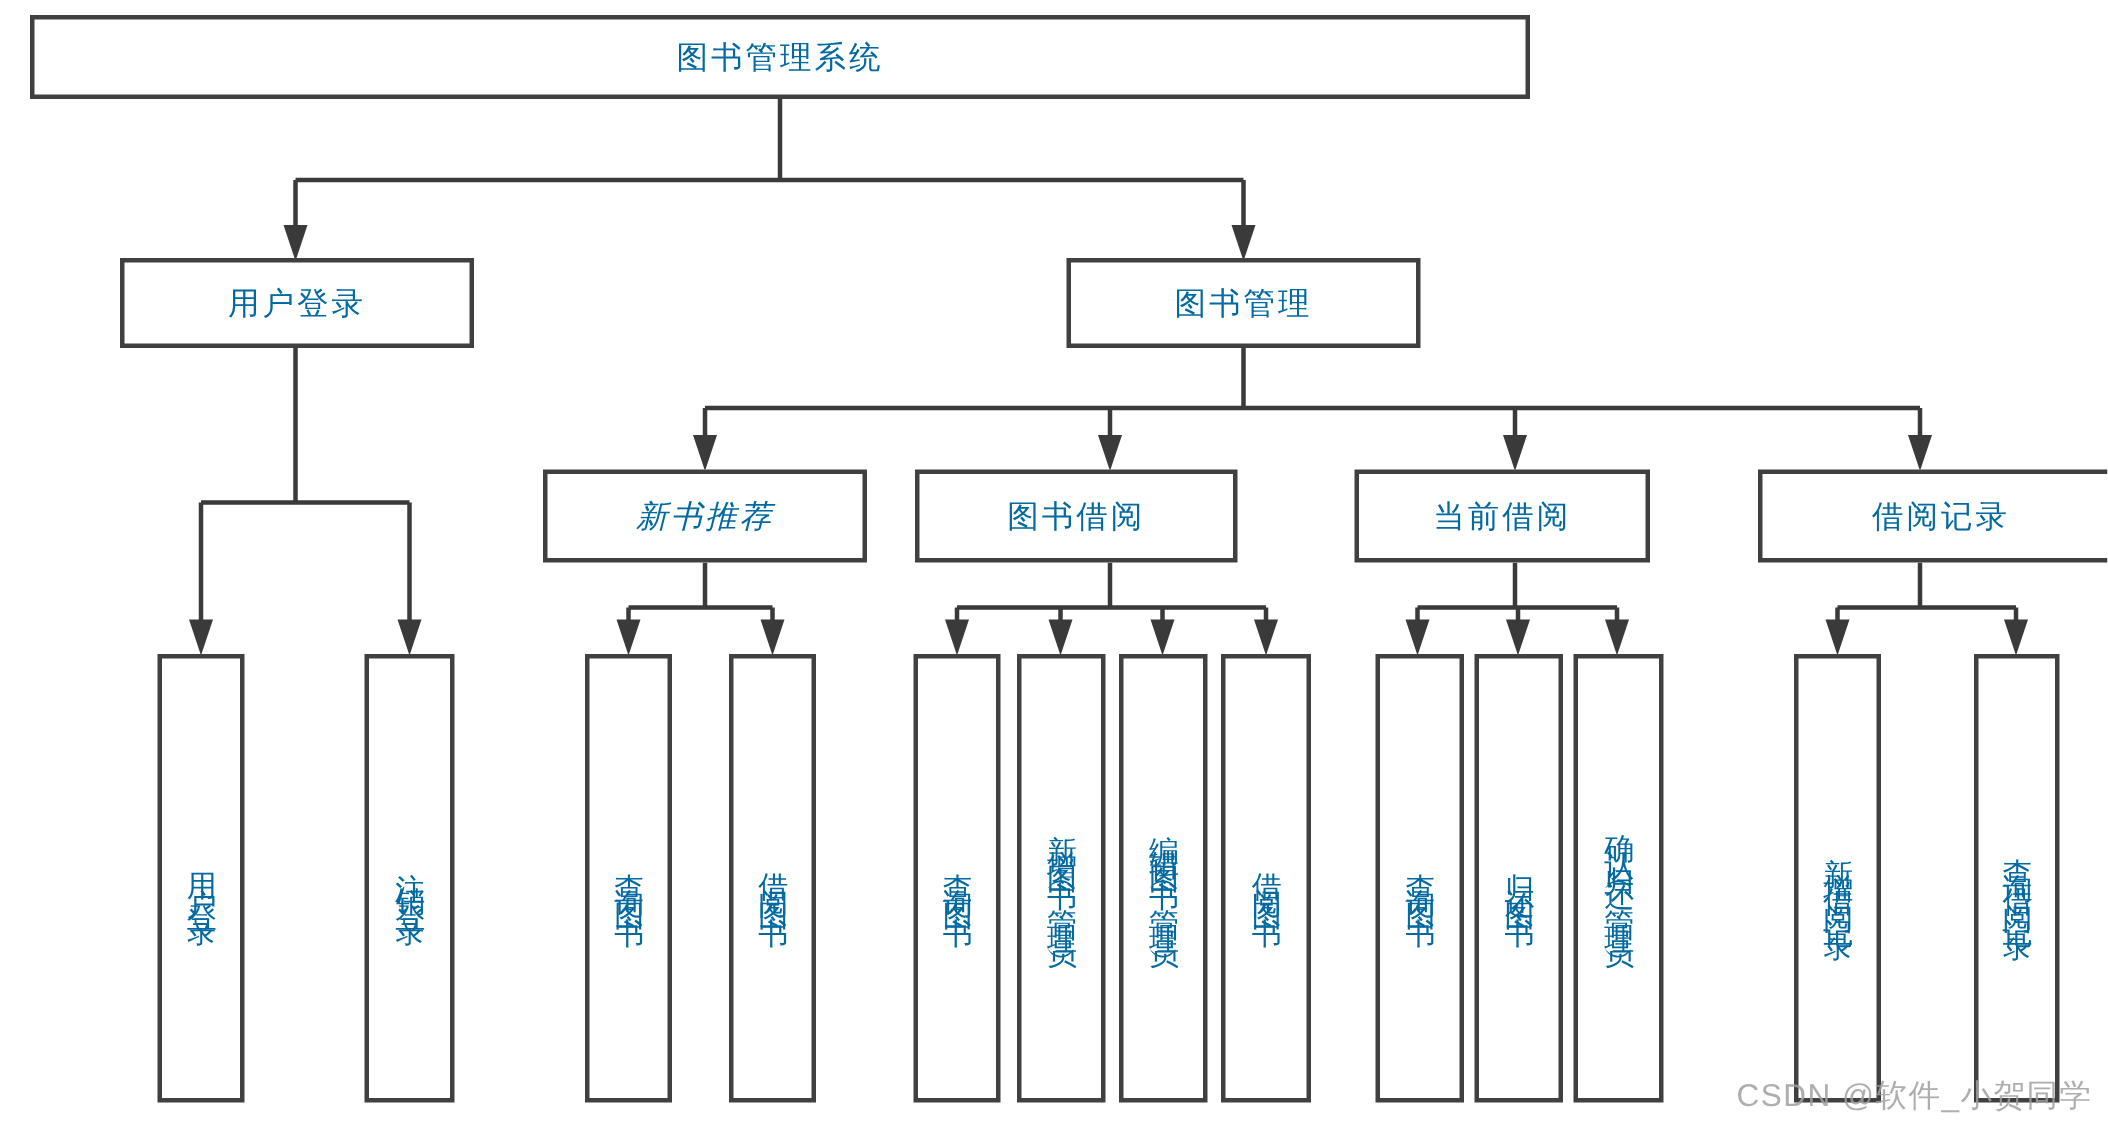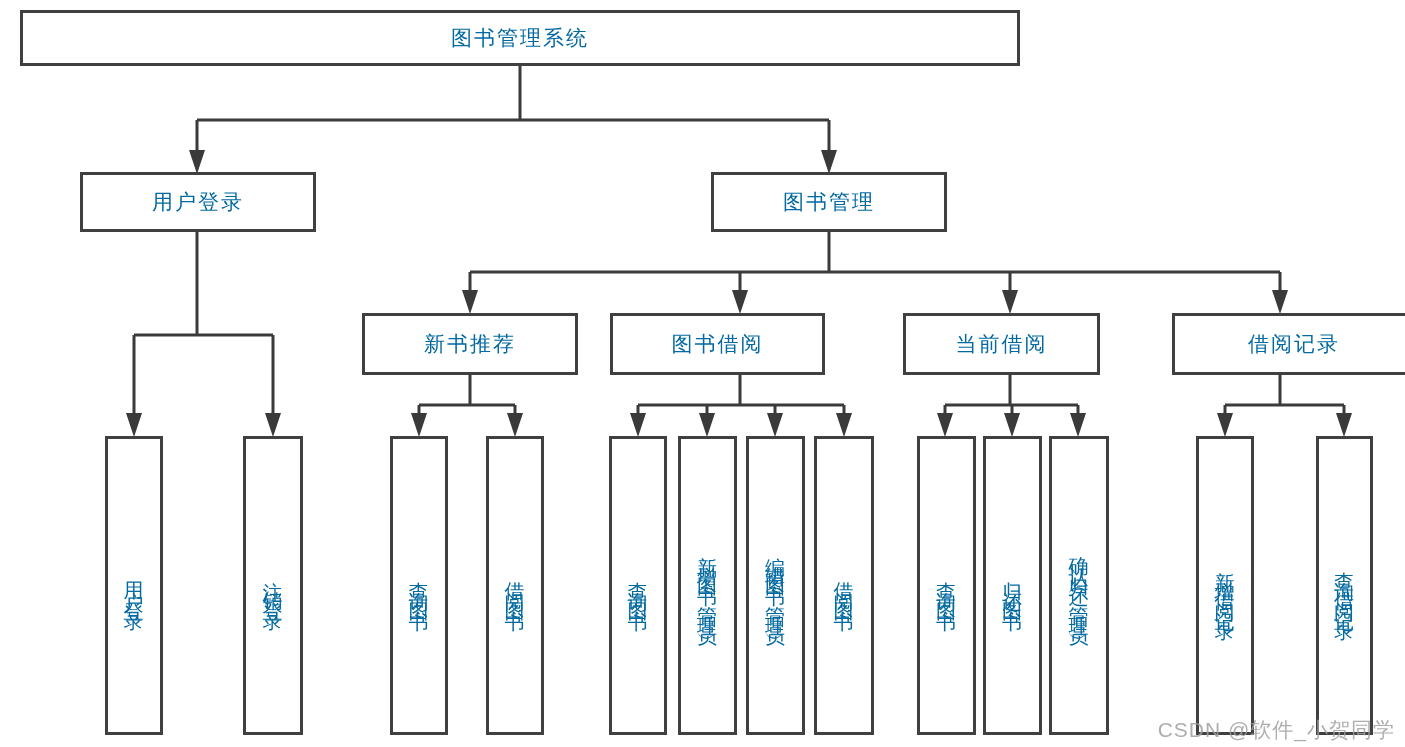--- a/index.html
+++ b/index.html
@@ -92,21 +92,21 @@
       <polygon class="arrowhead" points="1217,413 1233,413 1225,437"></polygon>
       <polygon class="arrowhead" points="1336,413 1352,413 1344,437"></polygon>
     </g>
   </svg>
 
   <div class="node h" style="left:20px; top:10px; width:1000px; height:56px;">图书管理系统</div>
 
   <div class="node h" style="left:80px; top:172px; width:236px; height:60px;">用户登录</div>
   <div class="node h" style="left:711px; top:172px; width:236px; height:60px;">图书管理</div>
 
-  <div class="node h" style="left:362px; top:313px; width:216px; height:62px;">新书推荐</div>
+  <div class="node h" style="left:362px; top:313px; width:216px; height:62px;font-style:italic;">新书推荐</div>
   <div class="node h" style="left:610px; top:313px; width:215px; height:62px;">图书借阅</div>
   <div class="node h" style="left:903px; top:313px; width:197px; height:62px;">当前借阅</div>
   <div class="node h" style="left:1172px; top:313px; width:244px; height:62px;">借阅记录</div>
 
   <div class="node v" style="left:105px; top:436px; width:58px; height:299px;">用户登录</div>
   <div class="node v" style="left:243px; top:436px; width:60px; height:299px;">注销登录</div>
 
   <div class="node v" style="left:390px; top:436px; width:58px; height:299px;">查询图书</div>
   <div class="node v" style="left:486px; top:436px; width:58px; height:299px;">借阅图书</div>
 

